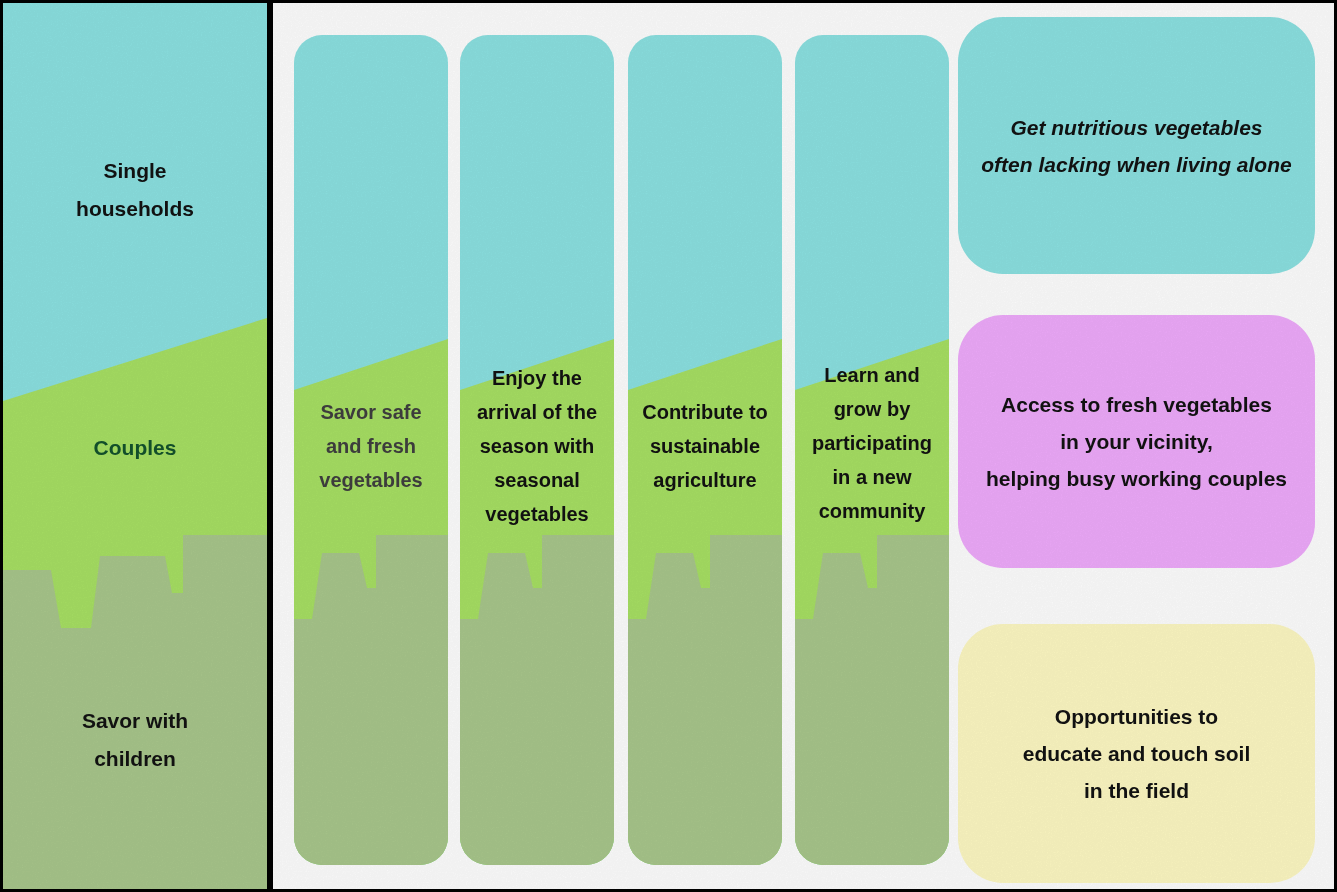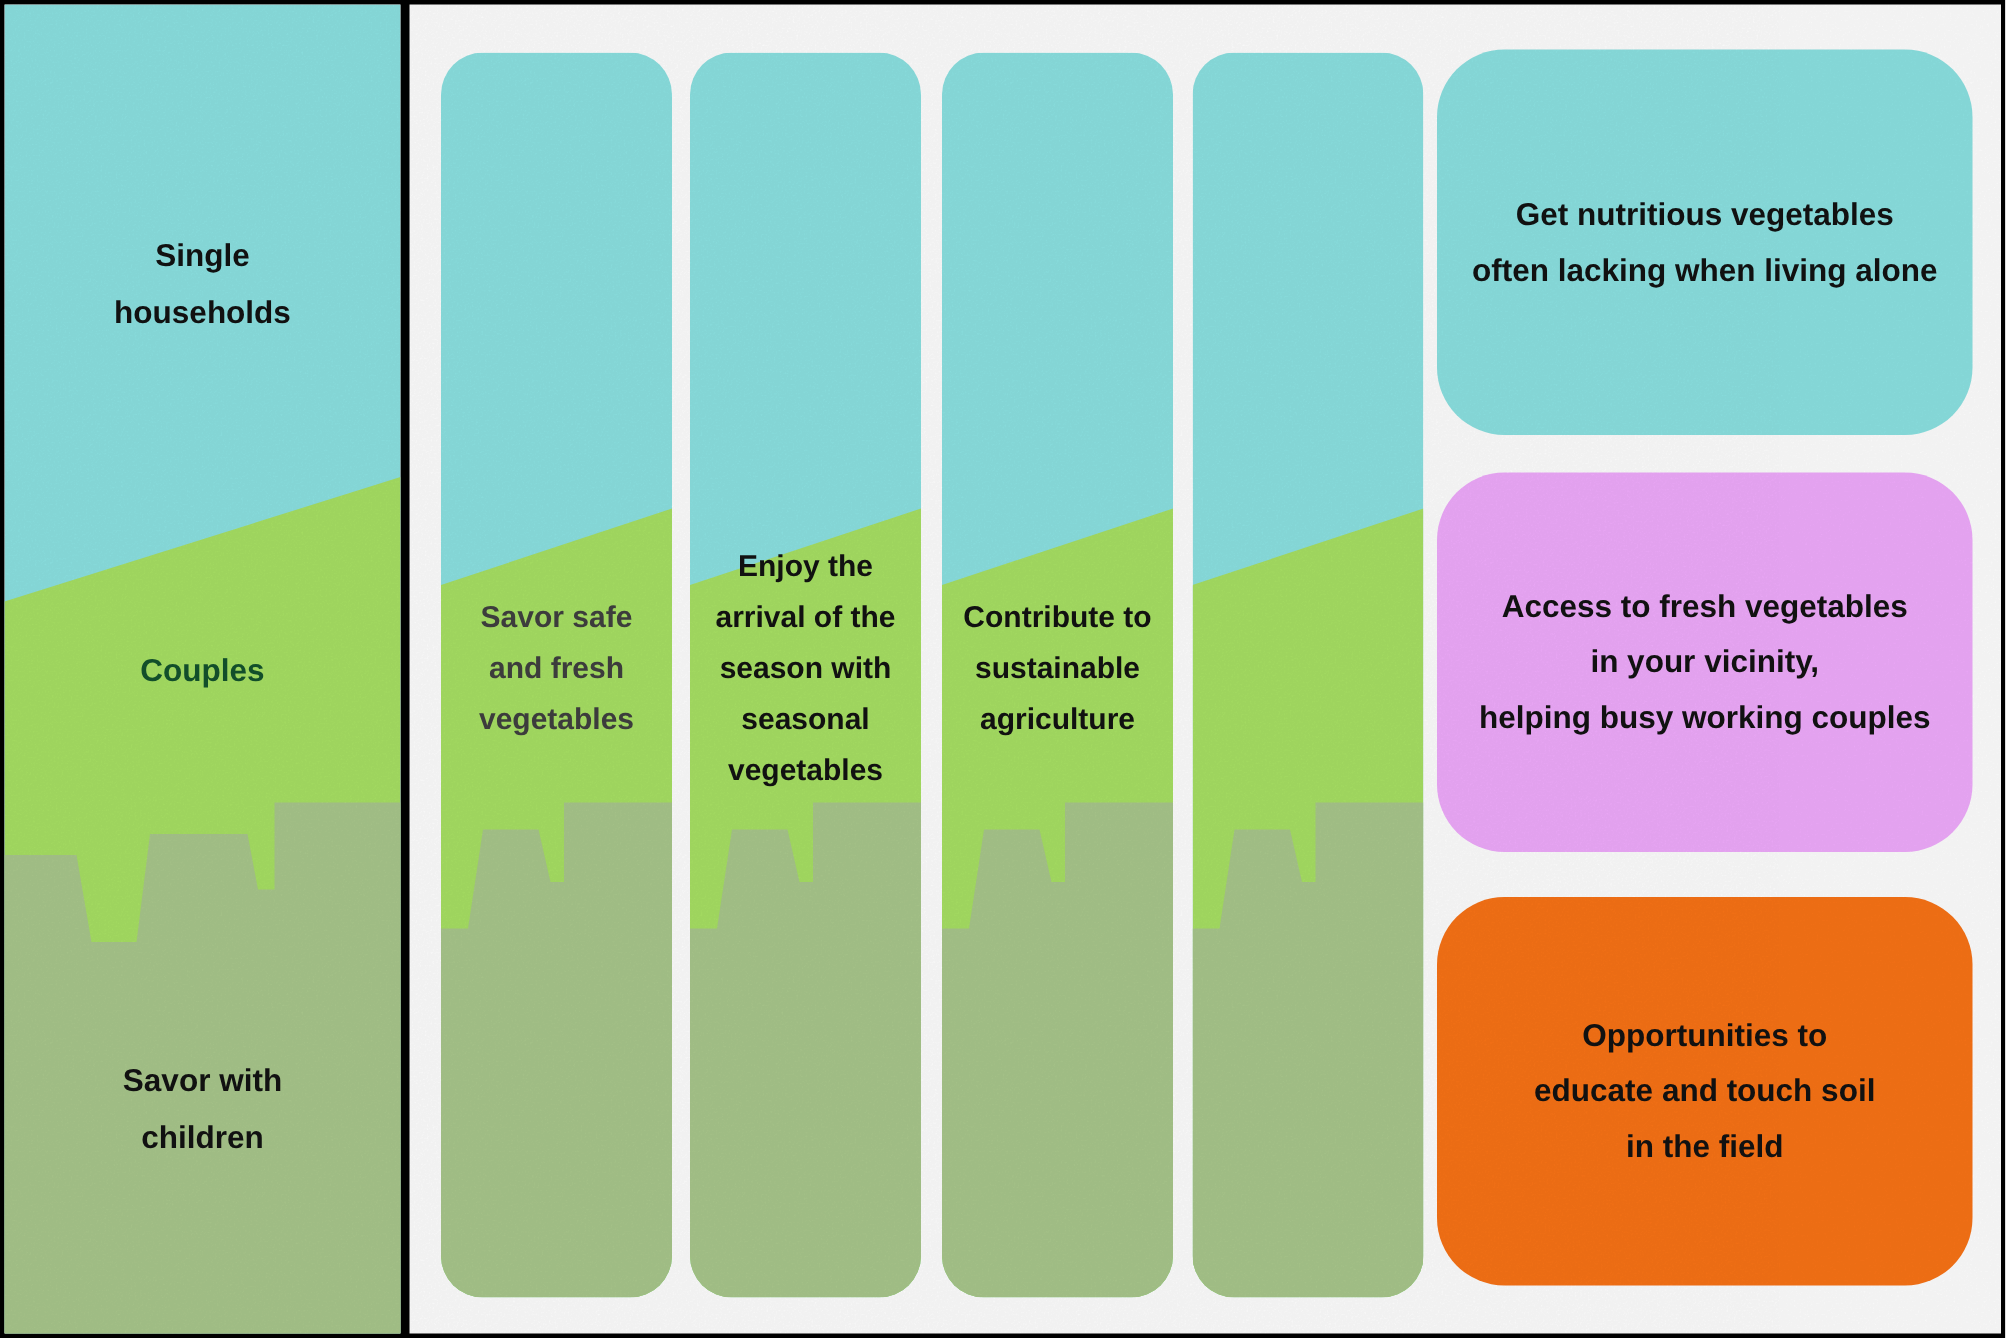--- a/index.html
+++ b/index.html
@@ -30,21 +30,21 @@
   .value-column-text {
     position:absolute; left:0; right:0;
     font-size:20px; font-weight:bold; line-height:34px;
     text-align:center; white-space:pre-line;
   }
 
   .benefit-card {
     position:absolute; left:685px; width:357px; border-radius:45px;
     display:flex; align-items:center; justify-content:center;
   }
-  .benefit-card-1 { top:30px;  height:257px; }
+  .benefit-card-1 { top:14px;  height:257px;font-style:italic; }
   .benefit-card-2 { top:312px; height:253px; }
   .benefit-card-3 { top:595px; height:259px; }
   .benefit-card-text {
     font-size:21px; font-weight:bold; line-height:37px;
     text-align:center; white-space:pre-line; padding:0 10px;
   }
 
   .noise-overlay {
     position:absolute; left:0; top:0; width:1337px; height:892px;
     pointer-events:none; opacity:0.05;
@@ -104,32 +104,37 @@
 sustainable
 agriculture</div>
     </div>
 
     <div class="value-column" style="left:522px">
       <svg class="fill-svg" width="154" height="830" viewBox="0 0 154 830">
         <rect x="0" y="0" width="154" height="830" fill="#8CE2E2"></rect>
         <polygon points="0,355 154,304 154,830 0,830" fill="#A8E164"></polygon>
         <polygon points="0,584 18,584 28,518 65,518 73,553 82,553 82,500 154,500 154,830 0,830" fill="#A9C78C"></polygon>
       </svg>
+      <div class="value-column-text" style="top: 323px; color: rgb(18, 18, 18);">Learn and
+grow by
+participating
+in a new
+community</div>
     </div>
 
     <div class="benefit-card benefit-card-1" style="background: rgb(140, 226, 226);">
       <div class="benefit-card-text" style="color: rgb(18, 18, 18);">Get nutritious vegetables
 often lacking when living alone</div>
     </div>
     <div class="benefit-card benefit-card-2" style="background: #f0abfc;">
       <div class="benefit-card-text" style="color: rgb(18, 18, 18);">Access to fresh vegetables
 in your vicinity,
 helping busy working couples</div>
     </div>
-    <div class="benefit-card benefit-card-3" style="background: #f97316;">
+    <div class="benefit-card benefit-card-3" style="background: #fef9c3; margin-top: 26px;">
       <div class="benefit-card-text" style="color: rgb(18, 18, 18);">Opportunities to
 educate and touch soil
 in the field</div>
     </div>
 
   </div>
 
   <svg class="noise-overlay" width="1337" height="892">
     <filter id="grain">
       <feTurbulence type="fractalNoise" baseFrequency="0.8" numOctaves="2" stitchTiles="stitch"></feTurbulence>

